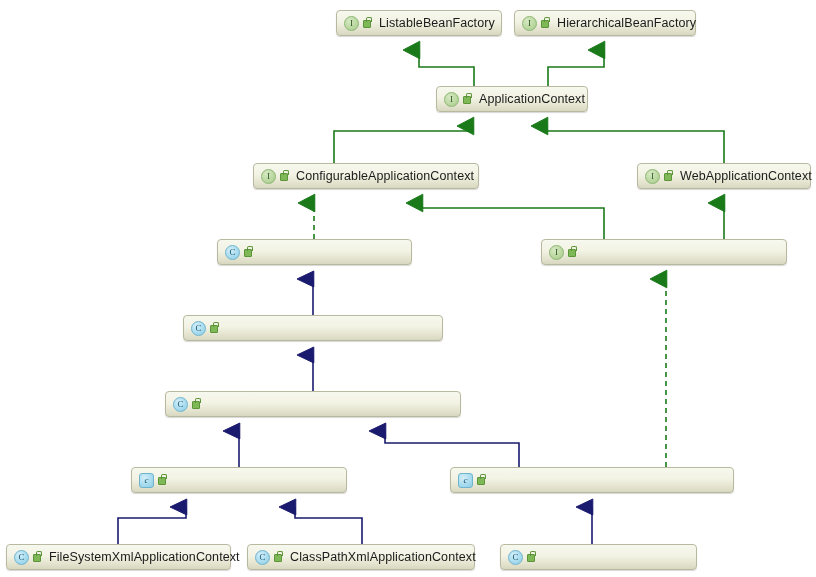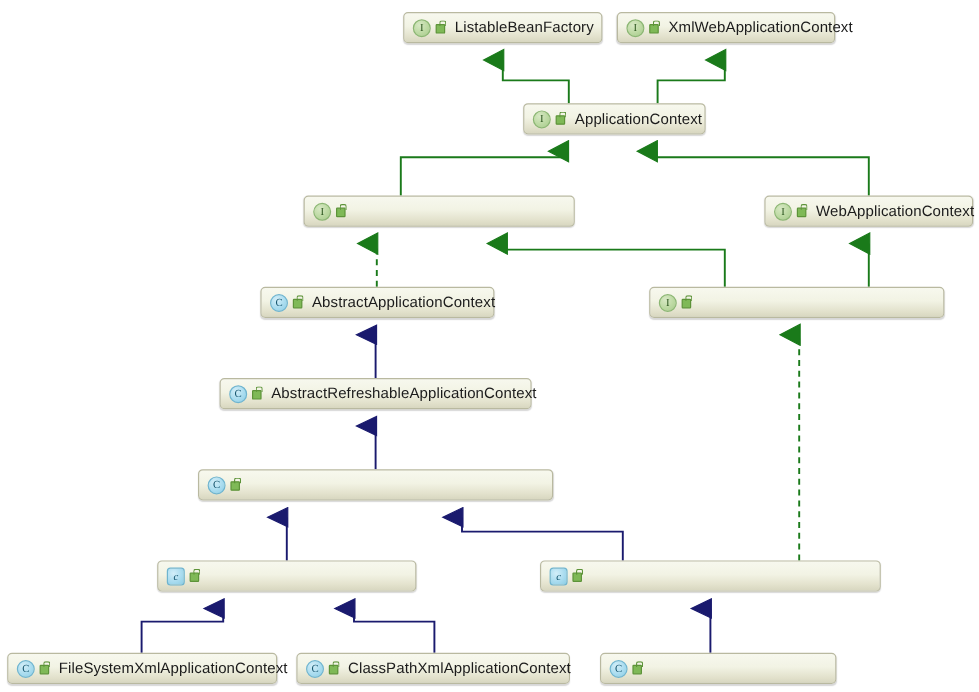--- a/index.html
+++ b/index.html
@@ -154,55 +154,54 @@
 
   <div class="uml-node" style="left: 336px; top: 10px; width: 166px;">
     <span class="icon-main iface">I</span>
     <span class="icon-vis"></span>
     <span class="node-label">ListableBeanFactory</span>
   </div>
 
   <div class="uml-node" style="left: 514px; top: 10px; width: 182px;">
     <span class="icon-main iface">I</span>
     <span class="icon-vis"></span>
-    <span class="node-label">XmlWebApplicationContext</span>
+    <span class="node-label">HierarchicalBeanFactory</span>
   </div>
 
   <div class="uml-node" style="left: 436px; top: 86px; width: 152px;">
     <span class="icon-main iface">I</span>
     <span class="icon-vis"></span>
     <span class="node-label">ApplicationContext</span>
   </div>
 
   <div class="uml-node" style="left: 253px; top: 163px; width: 226px;">
     <span class="icon-main iface">I</span>
     <span class="icon-vis"></span>
+    <span class="node-label">ConfigurableApplicationContext</span>
   </div>
 
   <div class="uml-node" style="left: 637px; top: 163px; width: 174px;">
     <span class="icon-main iface">I</span>
     <span class="icon-vis"></span>
     <span class="node-label">WebApplicationContext</span>
   </div>
 
   <div class="uml-node" style="left: 217px; top: 239px; width: 195px;">
     <span class="icon-main cls">C</span>
     <span class="icon-vis"></span>
-    <span class="node-label">AbstractApplicationContext</span>
   </div>
 
   <div class="uml-node" style="left: 541px; top: 239px; width: 246px;">
     <span class="icon-main iface">I</span>
     <span class="icon-vis"></span>
   </div>
 
   <div class="uml-node" style="left: 183px; top: 315px; width: 260px;">
     <span class="icon-main cls">C</span>
     <span class="icon-vis"></span>
-    <span class="node-label">AbstractRefreshableApplicationContext</span>
   </div>
 
   <div class="uml-node" style="left: 165px; top: 391px; width: 296px;">
     <span class="icon-main cls">C</span>
     <span class="icon-vis"></span>
   </div>
 
   <div class="uml-node" style="left: 131px; top: 467px; width: 216px;">
     <span class="icon-main abs">c</span>
     <span class="icon-vis"></span>

